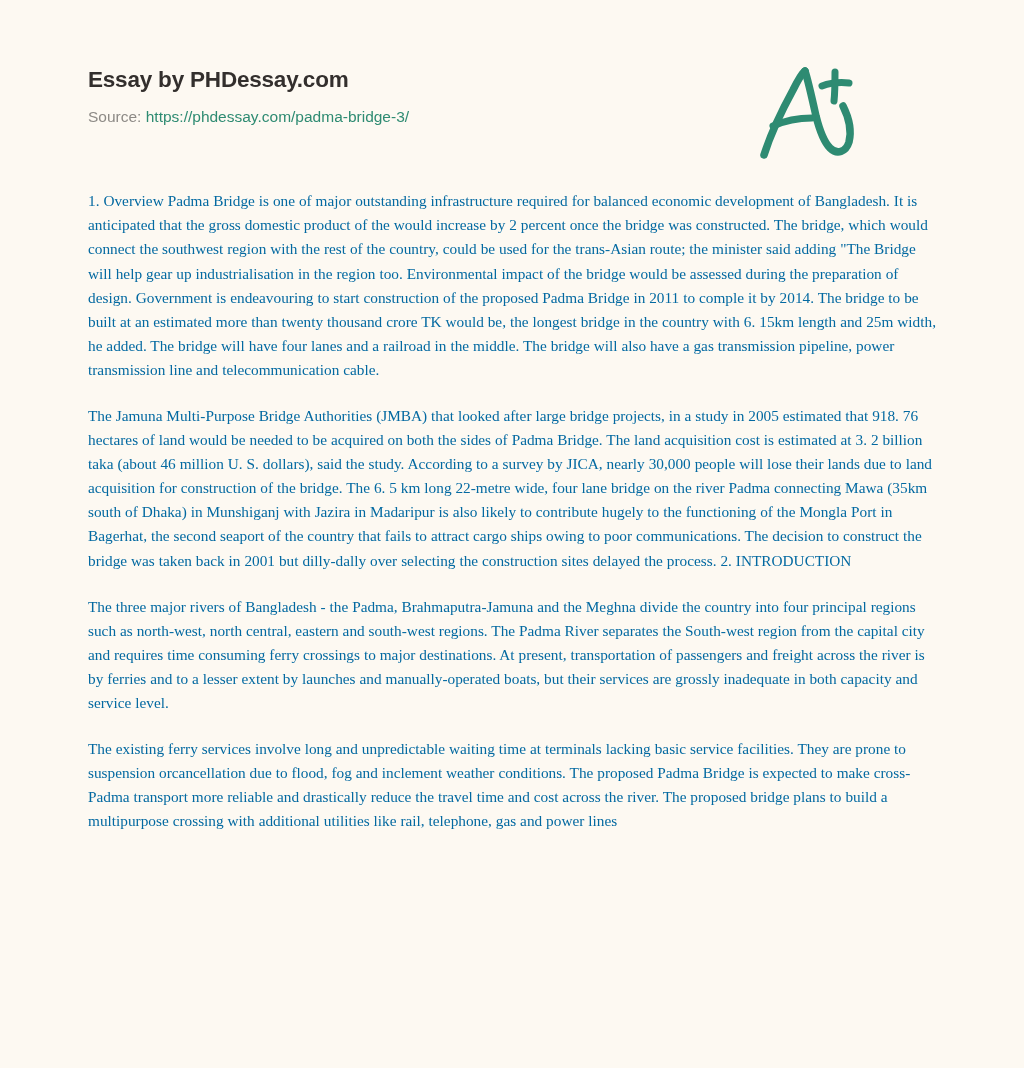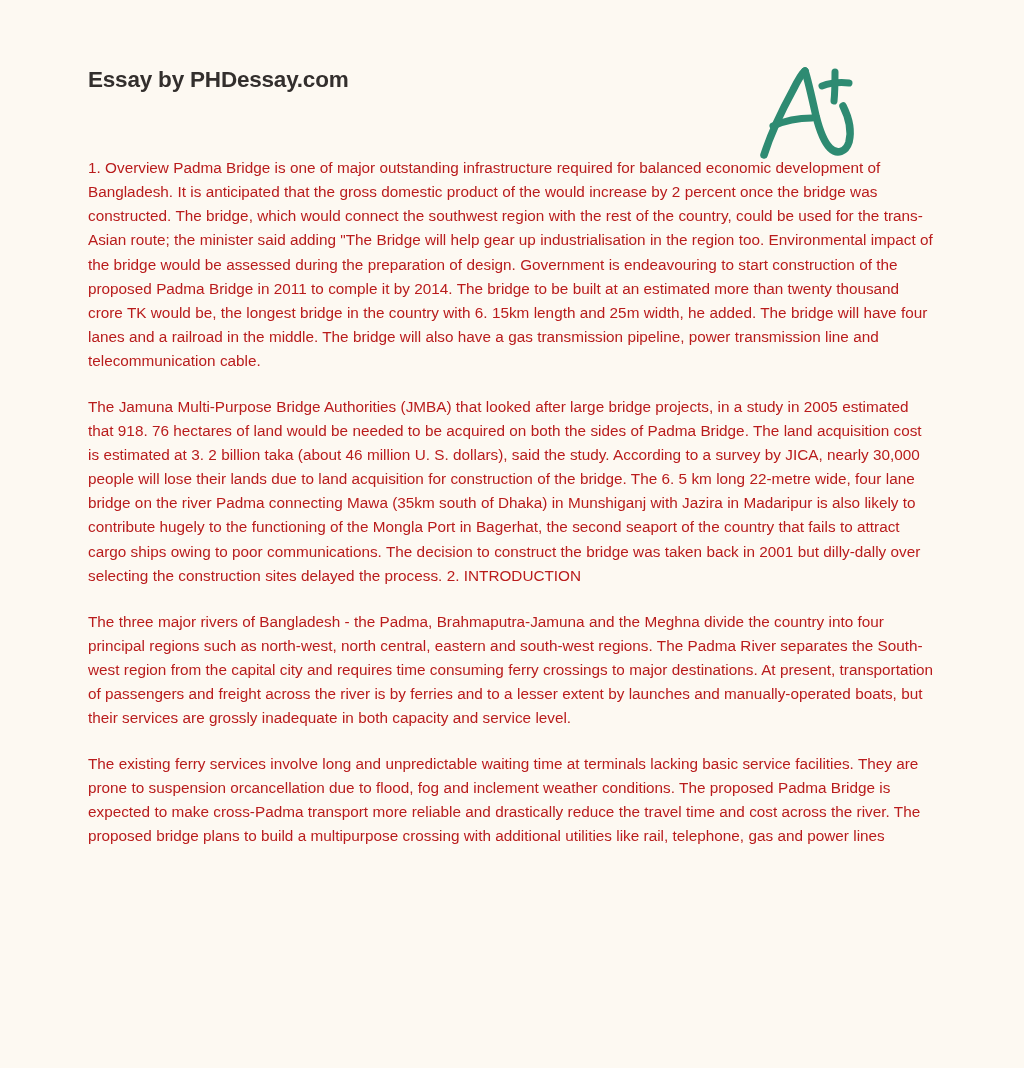--- a/index.html
+++ b/index.html
@@ -64,38 +64,42 @@
     font-size: 30px;
     font-weight: bold;
     color: #1d1b19;
     letter-spacing: -0.3px;
     margin: 0 0 42px 0;
     line-height: 1.15;
   }
   .body-copy p {
     font-size: 15.3px;
     line-height: 24.1px;
-    color: #b91c1c;
+    color: #0369a1;
     margin: 0 0 22px 0;
     max-width: 852px;
     text-align: left;
     word-spacing: 0.1px;
+    font-family: Liberation Serif, serif;
   }
   .body-copy p:last-child {
     margin-bottom: 0;
   }
 </style>
 </head>
 <body>
 
 <div class="page">
 
   <div class="header">
     <h1 class="brand-title">Essay by PHDessay.com</h1>
 
+    <div class="source-line">
+      <span class="source-label">Source: </span><a class="source-link" href="#">https://phdessay.com/padma-bridge-3/</a>
+    </div>
 
     <svg class="logo" viewBox="0 0 120 110" xmlns="http://www.w3.org/2000/svg">
       <g fill="none" stroke="#2e8b72" stroke-linecap="round" stroke-linejoin="round">
 
         <path d="M16 99 C 22 80, 33 56, 45 34 C 49 26, 53 18, 57 15" stroke-width="7.5"></path>
 
         <path d="M57 15 C 60 24, 64 42, 68 60 C 72 76, 76 86, 82 92
                  C 89 99, 98 96, 101 86 C 104 74, 100 60, 95 50" stroke-width="7.5"></path>
 
         <path d="M25 70 C 36 65, 50 62, 64 62" stroke-width="7"></path>

